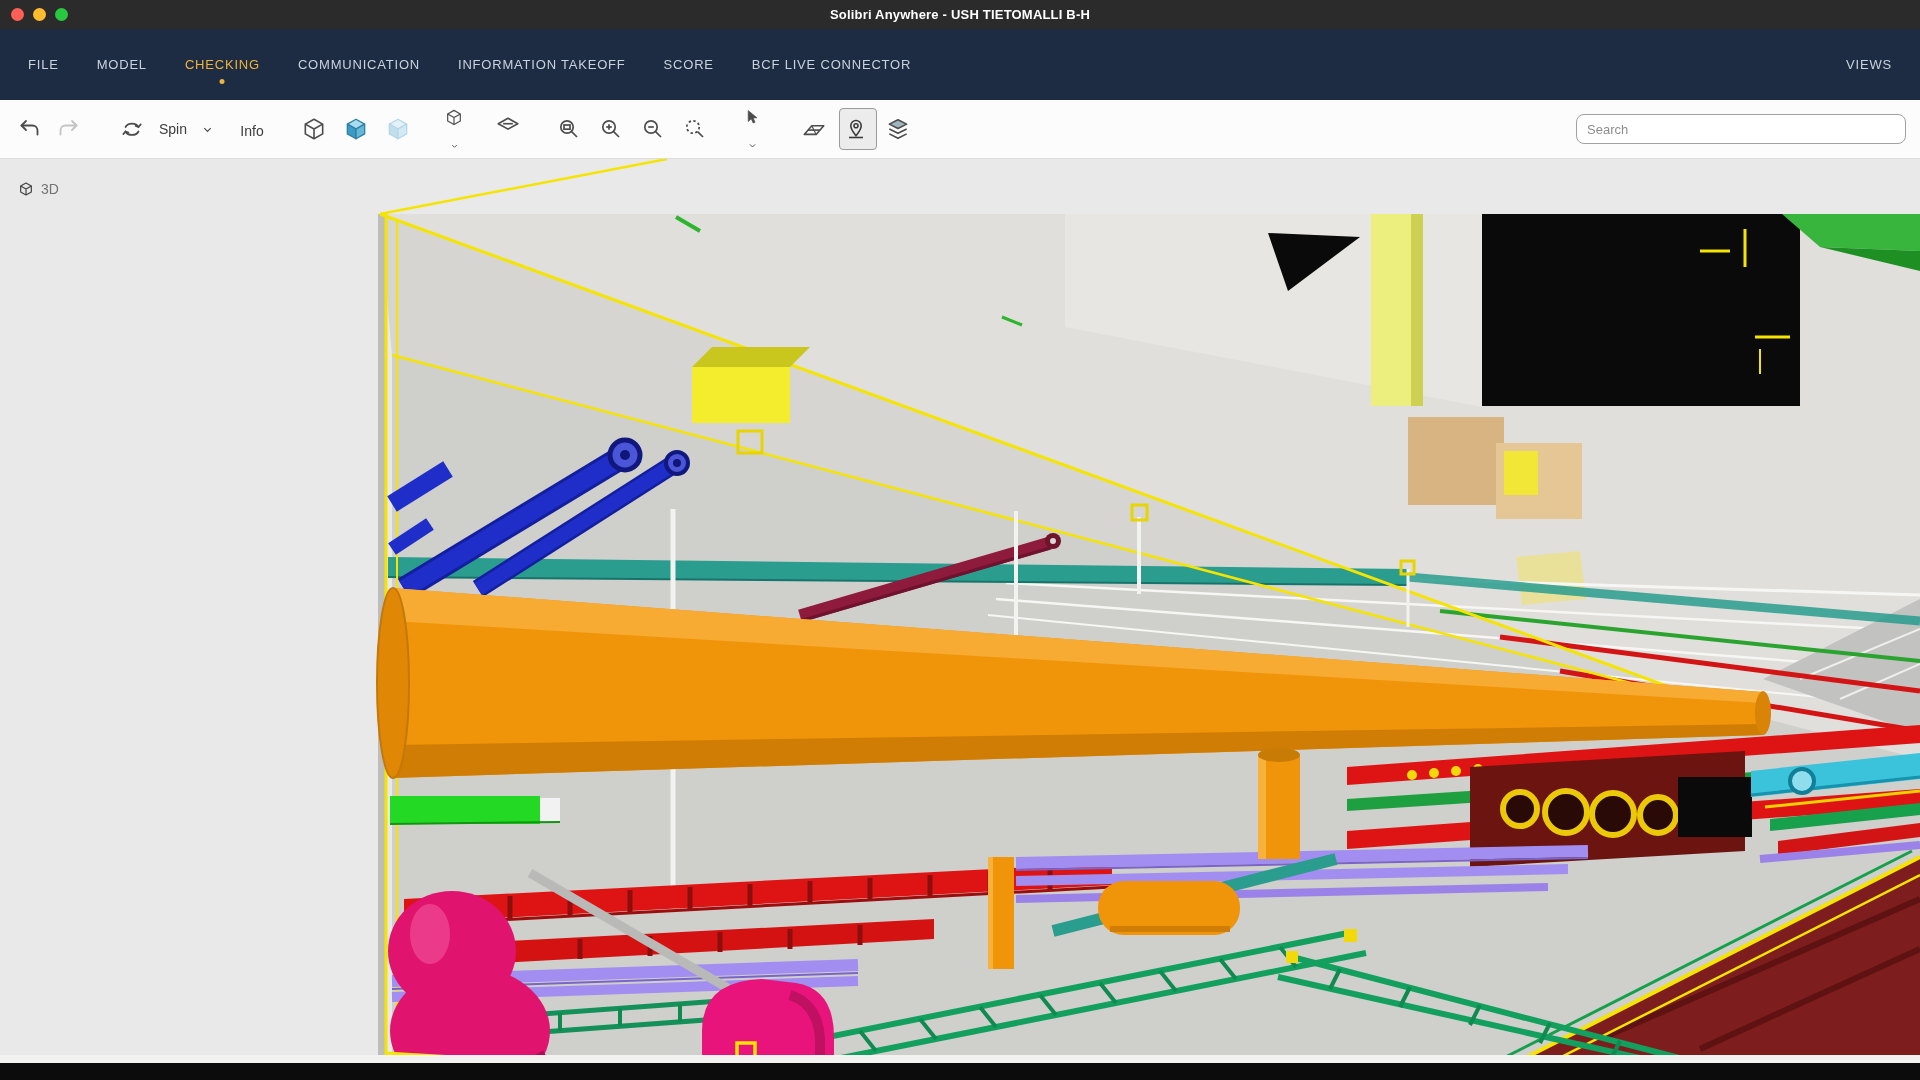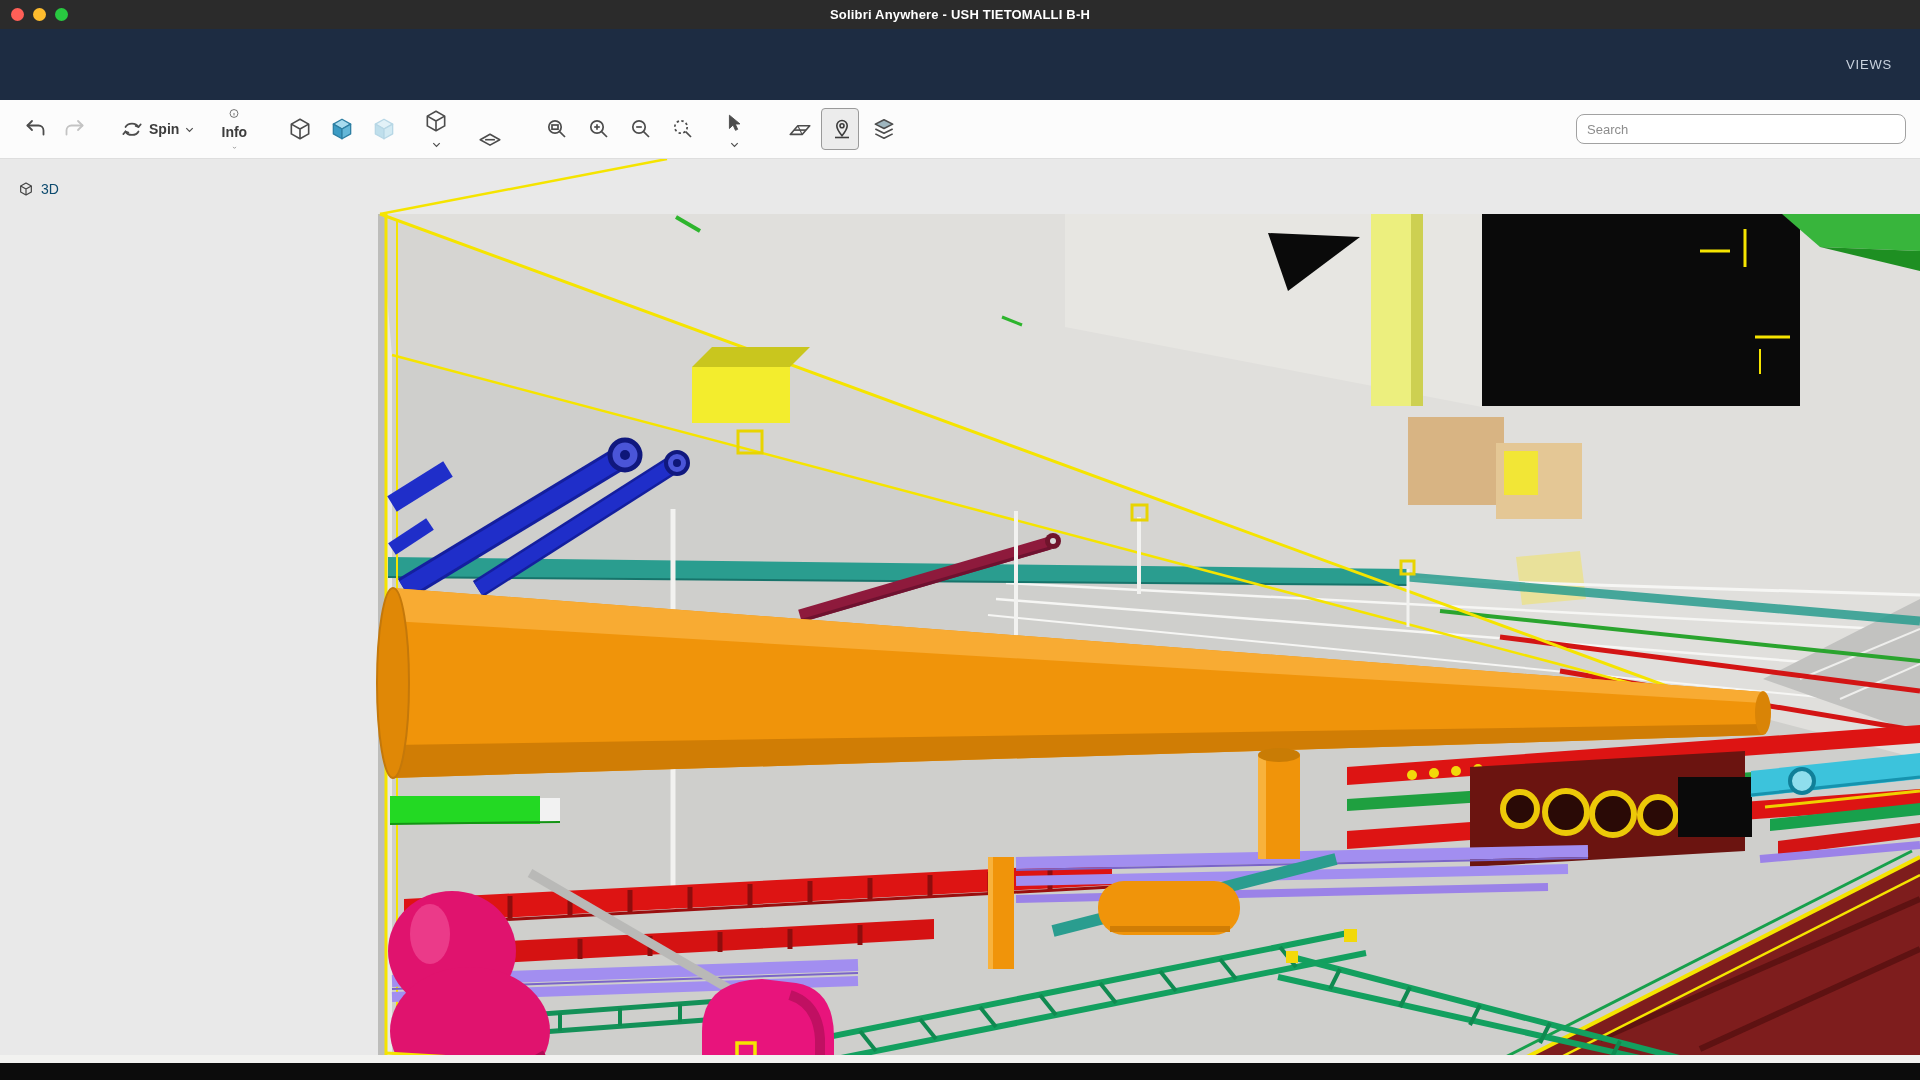--- a/index.html
+++ b/index.html
@@ -26,54 +26,63 @@
                position:relative; padding:10px 2px; white-space:nowrap; }
   .menu-item.active { color:#efb43b; }
   .menu-item.active::after { content:""; position:absolute; left:50%; bottom:-2px;
                transform:translateX(-50%); width:5px; height:5px; border-radius:50%;
                background:#efb43b; }
   .menu-right { margin-left:auto; display:flex; align-items:center;text-align:right; }
 
   
   .toolbar { height:59px; background:#fcfcfc; border-bottom:1px solid #dedede;
              display:flex; align-items:center; padding:0 14px; flex:0 0 auto; }
-  .tb-btn { min-width:38px; height:42px; display:flex; align-items:center; gap:5px;
-            justify-content:flex-end; border-radius:4px; padding:0 4px;font-weight:bold; }
+  .tb-btn { min-width:38px; height:42px; display:flex; align-items:center; gap:15px;
+            justify-content:flex-start; border-radius:4px; padding:0 4px; }
   .tb-btn.active-tool { border:1px solid #9a9a9a; background:#ececec; }
   .tb-label { font-size:14px; color:#3c3c3c; }
   .grp { display:flex; align-items:center; }
   .ml-lg { margin-left:26px; } .ml-md { margin-left:16px;flex-direction:column; } .ml-sm { margin-left:4px; }
   .search-wrap { margin-left:auto; }
   .search-input { width:330px; height:30px; border:1px solid #a2a2a2; border-radius:8px;
                   background:#fff; font-size:13px; padding:0 10px; color:#333;
                   font-family:"Liberation Sans", sans-serif; outline:none; }
   .search-input::placeholder { color:#8d8d8d; }
   svg.ic { display:block; }
 
   
   .viewport { position:relative; height:921px; background:#e9e9e9; flex:0 0 auto; }
   .viewport > svg.scene { position:absolute; inset:0; width:100%; height:100%; }
   .view-label { position:absolute; top:22px; left:18px; display:flex; 
-                gap:7px; font-size:14px; color:#0c4a6e; z-index:5; }
+                gap:7px; font-size:14px; color:#737373; z-index:5; }
 </style>
 </head>
 <body>
 
 <div class="app">
 
   <div class="titlebar">
     <div class="traffic">
       <span class="tl red"></span>
       <span class="tl yellow"></span>
       <span class="tl green"></span>
     </div>
     <div class="win-title">Solibri Anywhere - USH TIETOMALLI B-H</div>
   </div>
 
   <nav class="menubar">
+    <div class="menu-left">
+      <div class="menu-item">FILE</div>
+      <div class="menu-item">MODEL</div>
+      <div class="menu-item active">CHECKING</div>
+      <div class="menu-item">COMMUNICATION</div>
+      <div class="menu-item">INFORMATION TAKEOFF</div>
+      <div class="menu-item">SCORE</div>
+      <div class="menu-item">BCF LIVE CONNECTOR</div>
+    </div>
     <div class="menu-right">
       <div class="menu-item">VIEWS</div>
     </div>
   </nav>
 
   <div class="toolbar">
 
     <div class="tb-btn">
       <svg class="ic" width="24" height="24" viewBox="0 0 24 24" fill="none" stroke="#4c4c4c" stroke-width="1.8" stroke-linecap="round" stroke-linejoin="round">
         <path d="M8 4 L3.5 8.5 L8 13"></path>

